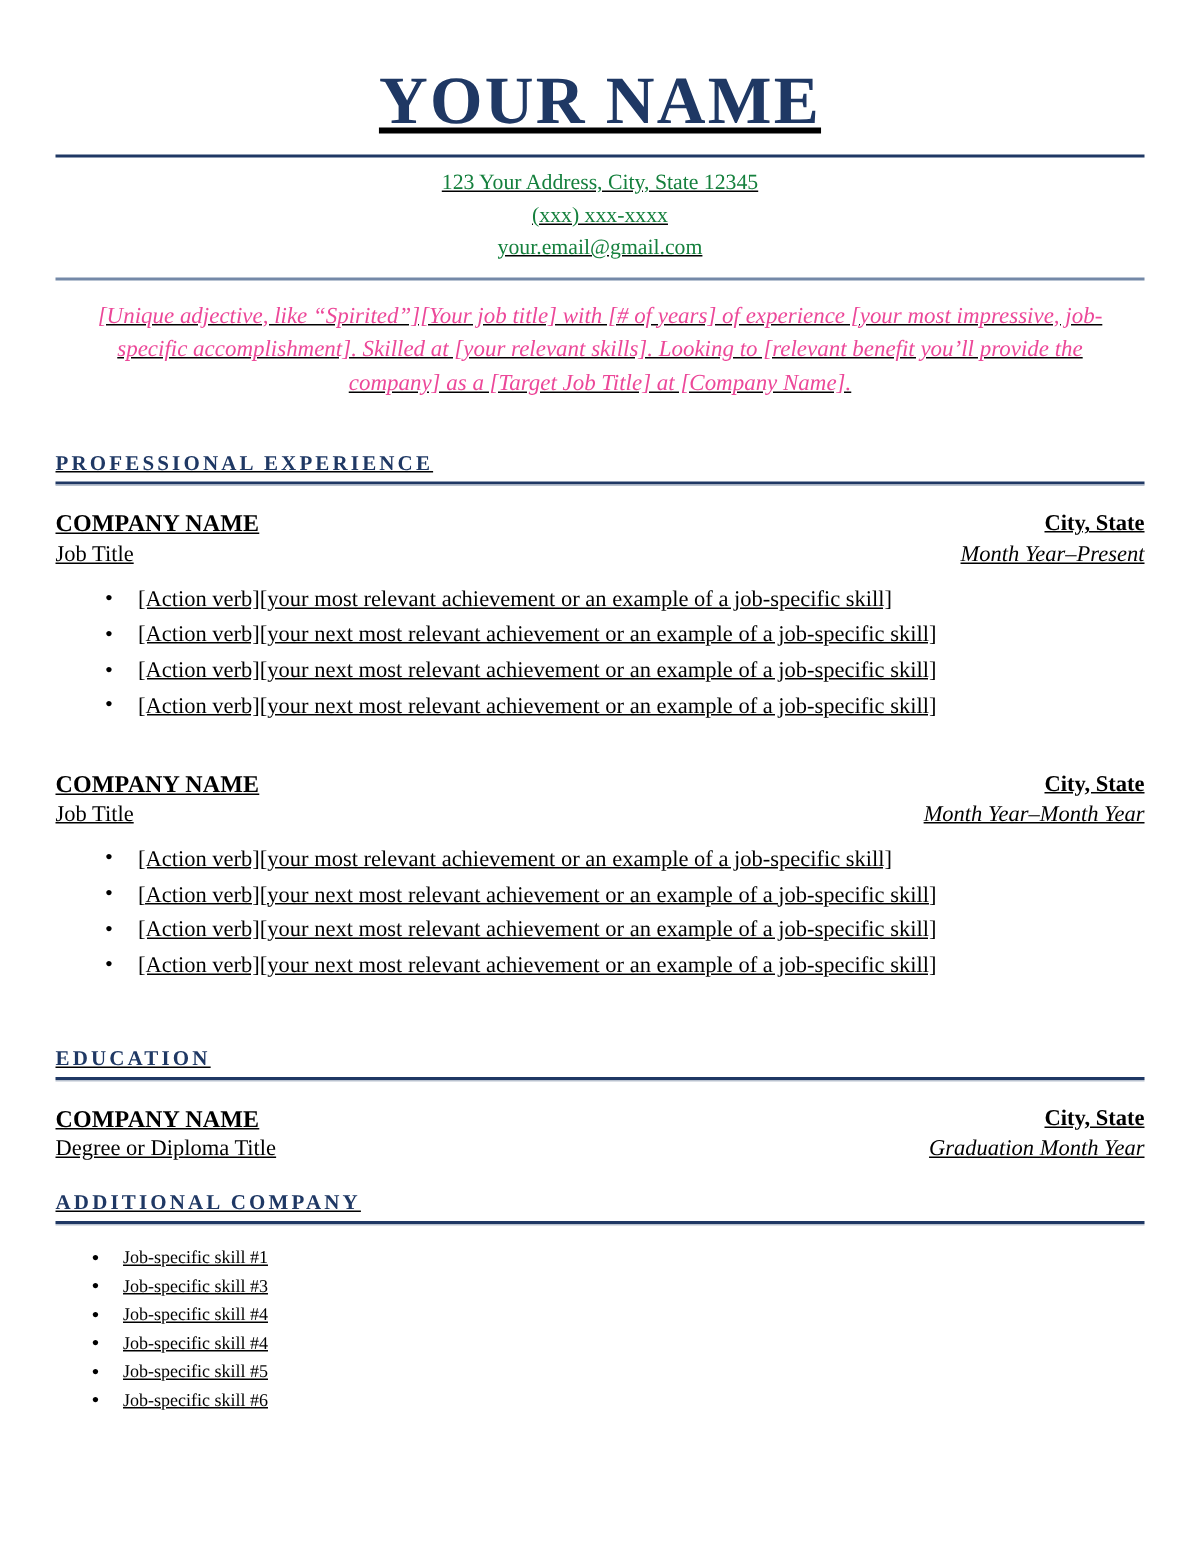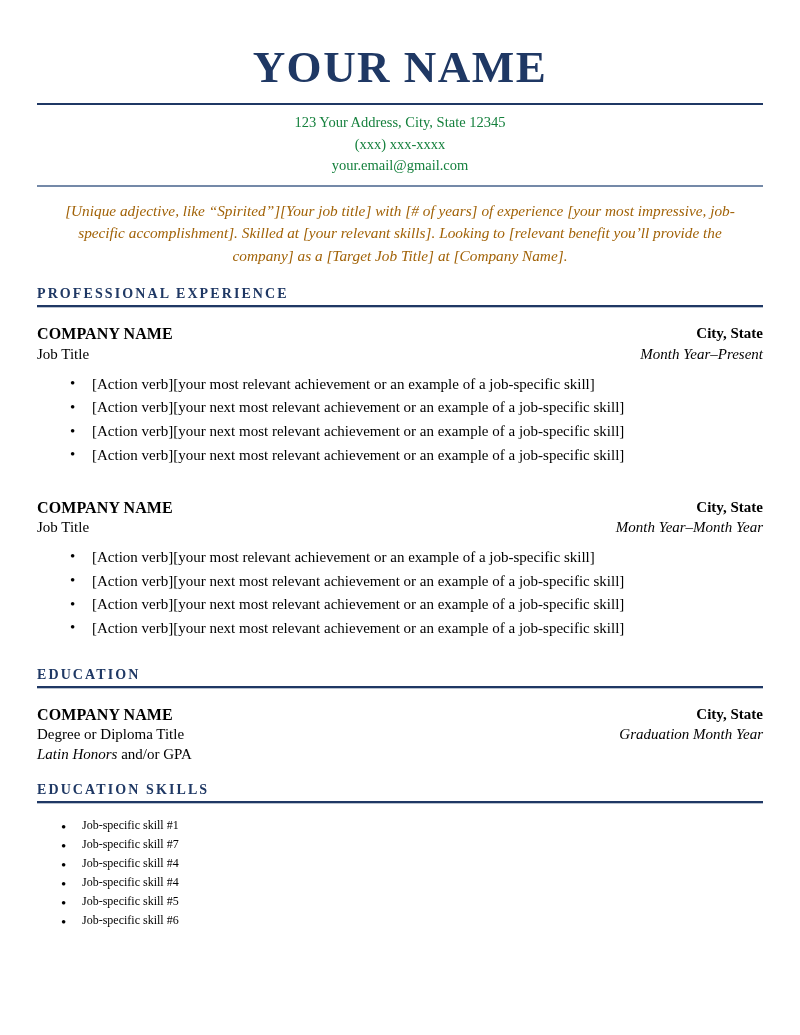--- a/index.html
+++ b/index.html
@@ -14,20 +14,21 @@
     color: #000000;
     overflow: hidden;
   }
 
   .page {
     width: 800px;
     height: 756px;
     box-sizing: border-box;
     padding: 38px 37px 0 37px;
     background: #ffffff;
+    text-decoration: underline;
   }
 
   
   .name {
     text-align: center;
     font-size: 45px;
     font-weight: bold;
     color: #1f3864;
     letter-spacing: 1.5px;
     line-height: 1.05;
@@ -55,26 +56,26 @@
   }
   .contact div { white-space: nowrap; }
 
   
   .summary {
     font-style: italic;
     font-size: 15.3px;
     line-height: 1.48;
     text-align: center;
     padding: 13px 18px 15px 18px;
-    color: #a16207;
+    color: #ec4899;
   }
 
   
   .section {
-    margin-top: 4px;
+    margin-top: 20px;
   }
   .section-title {
     color: #1f3864;
     font-weight: bold;
     font-size: 14px;
     letter-spacing: 2.1px;
     padding-bottom: 3px;
   }
   .section-rule {
     height: 0;
@@ -224,30 +225,29 @@
 
     <div class="entry">
       <div class="entry-row">
         <span class="org">COMPANY NAME</span>
         <span class="loc">City, State</span>
       </div>
       <div class="entry-row">
         <span class="role">Degree or Diploma Title</span>
         <span class="dates">Graduation Month Year</span>
       </div>
-      <div class="edu-extra"><span class="it">Latin Honors</span><span> and/or GPA</span></div>
     </div>
   </div>
 
   <div class="section" style="margin-top:18px">
-    <div class="section-title">EDUCATION SKILLS</div>
+    <div class="section-title">ADDITIONAL COMPANY</div>
     <div class="section-rule"></div>
     <ul class="skills">
       <li>Job-specific skill #1</li>
-      <li>Job-specific skill #7</li>
+      <li>Job-specific skill #3</li>
       <li>Job-specific skill #4</li>
       <li>Job-specific skill #4</li>
       <li>Job-specific skill #5</li>
       <li>Job-specific skill #6</li>
     </ul>
   </div>
 
 </div>
 
 </body></html>

